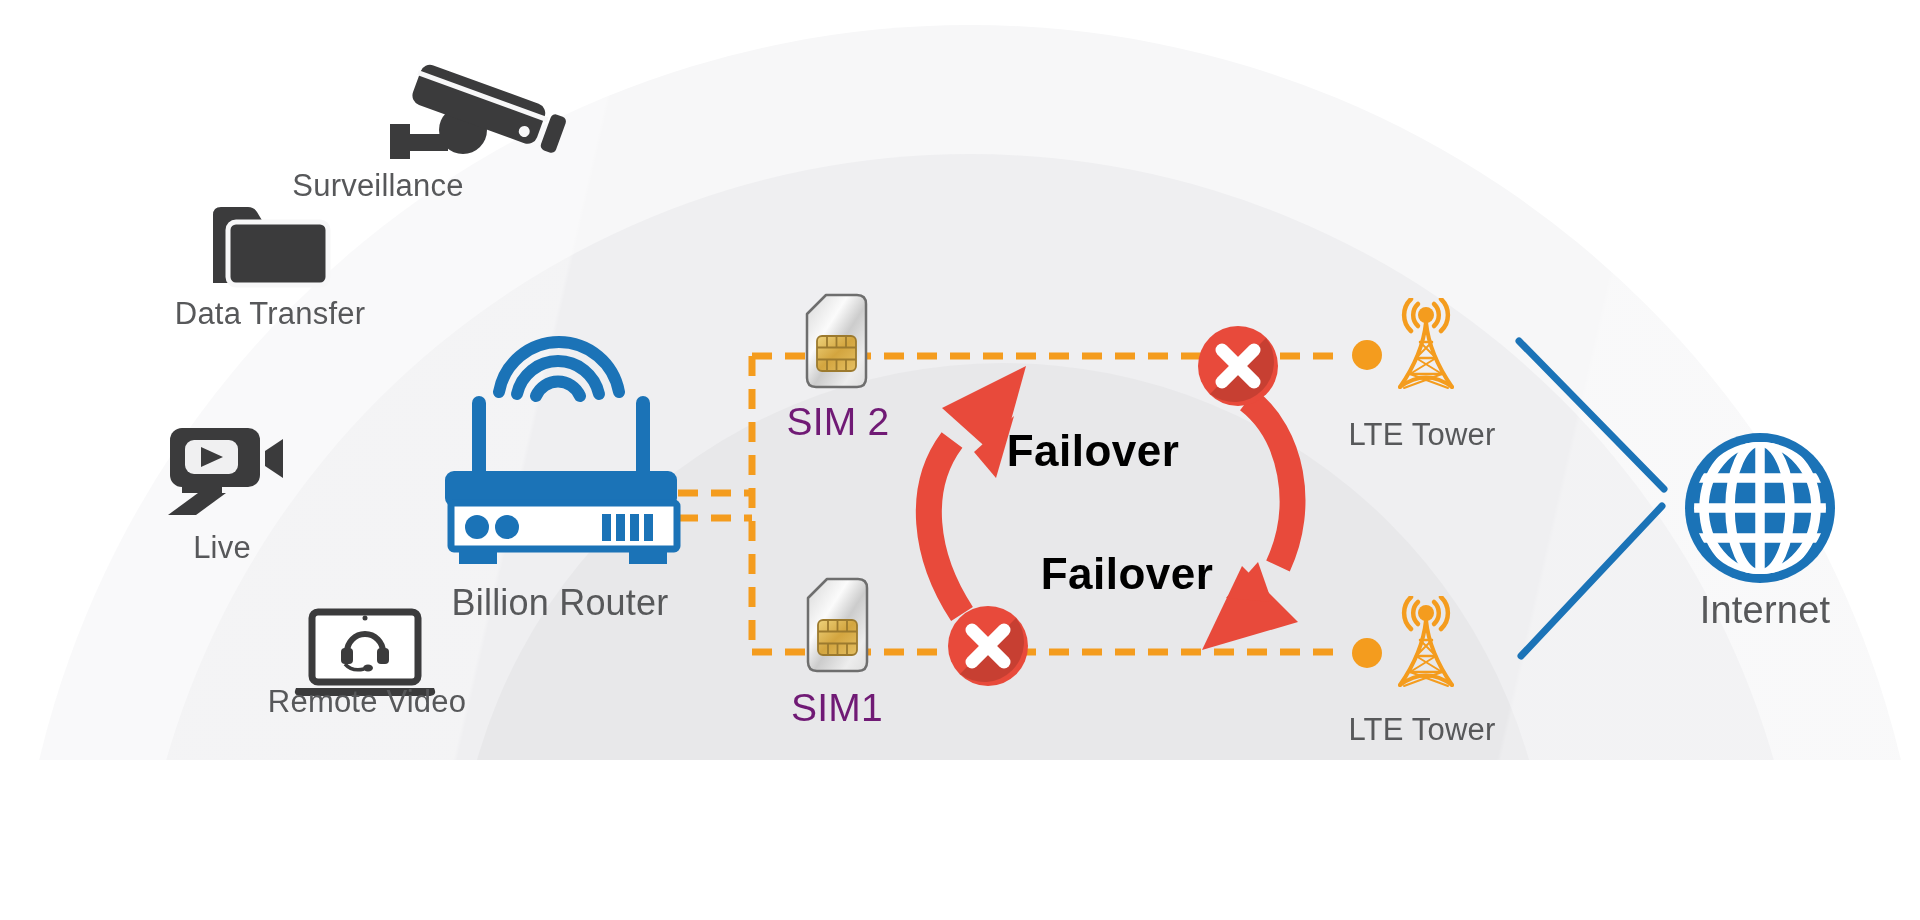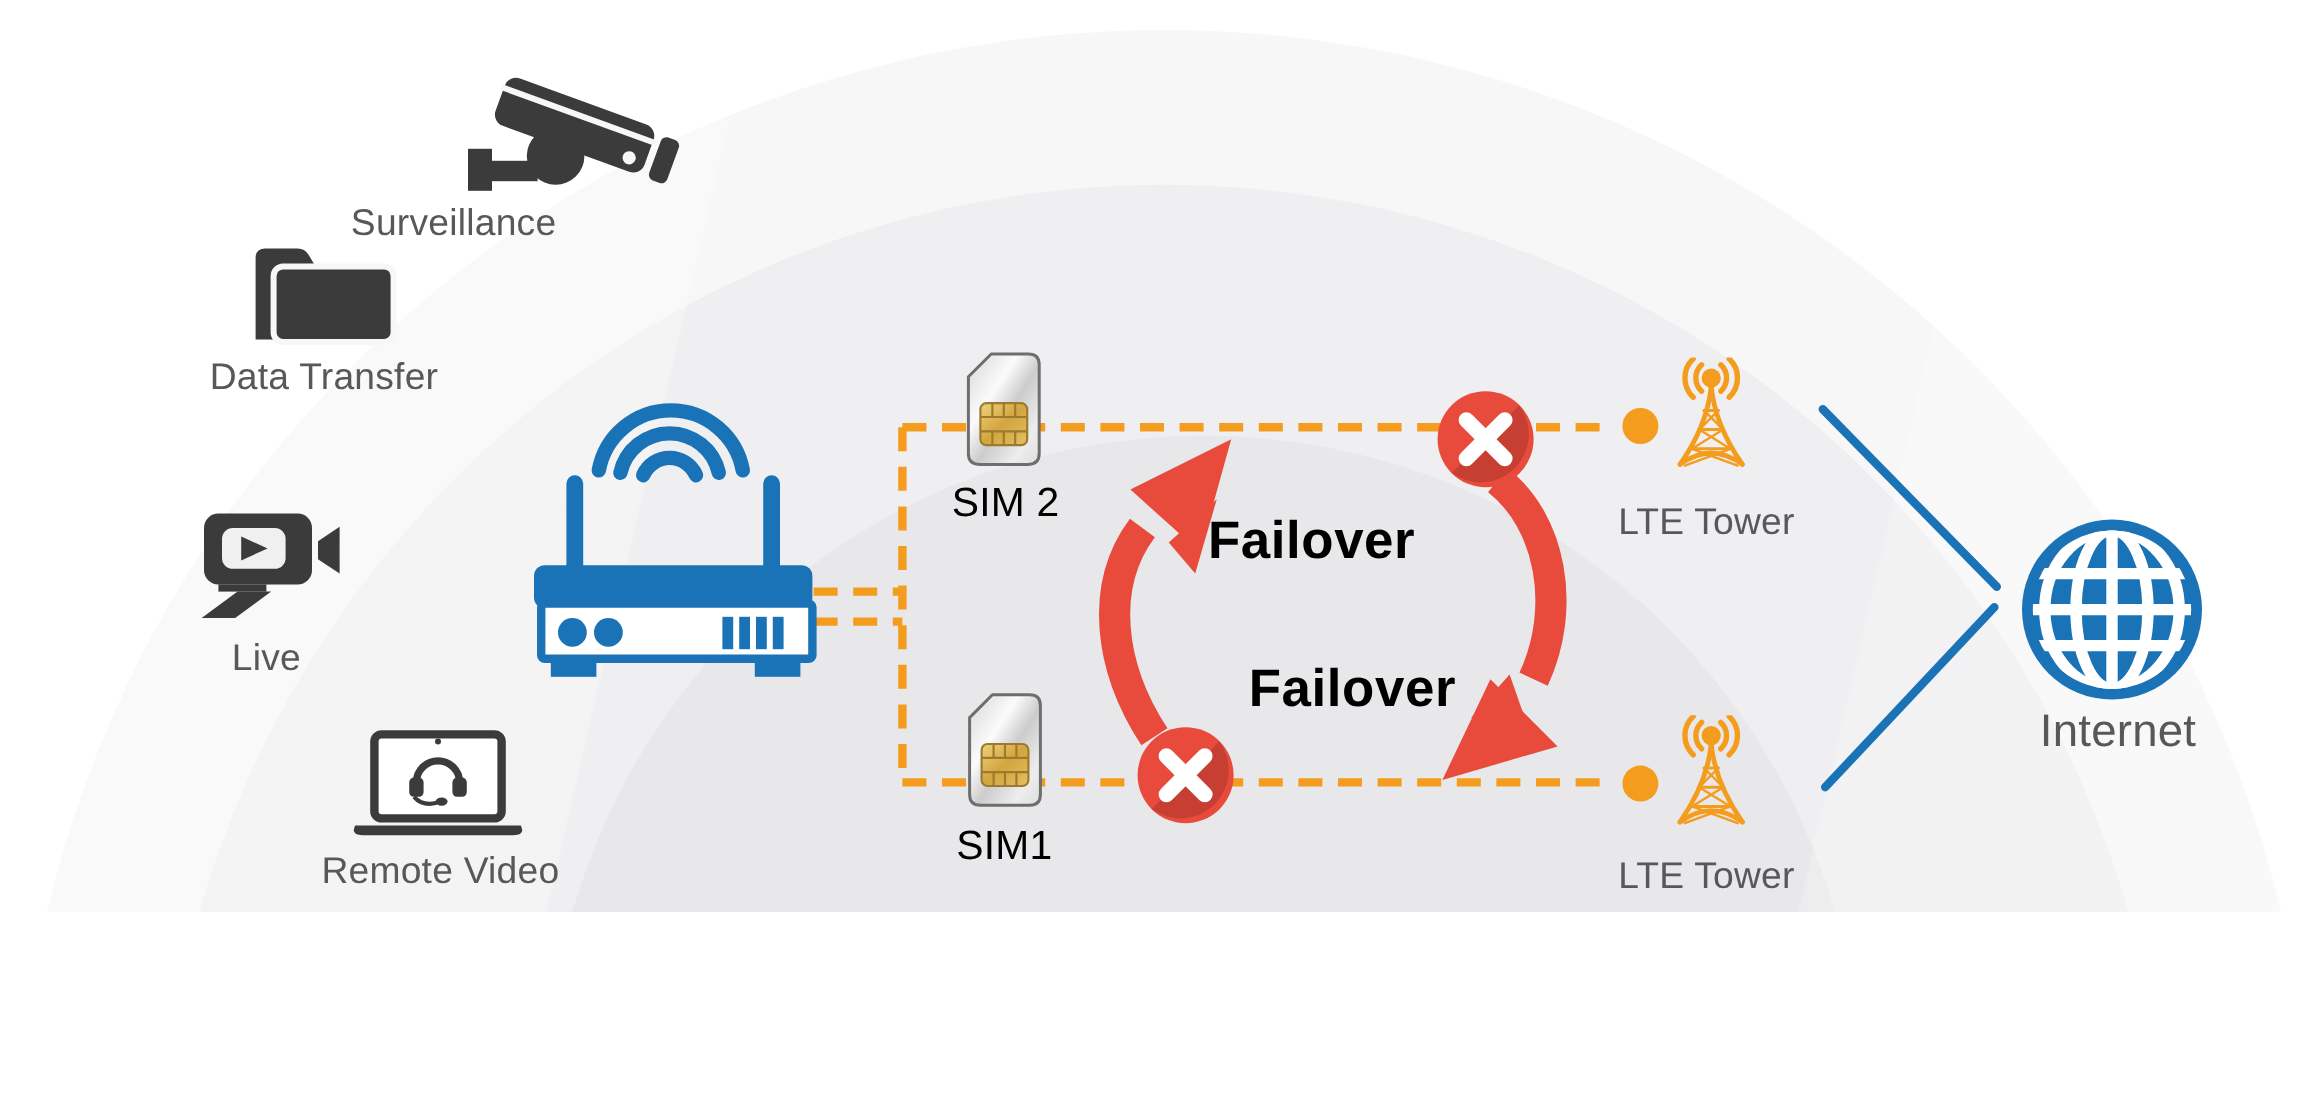--- a/index.html
+++ b/index.html
@@ -16,21 +16,21 @@
     background:
       linear-gradient(103deg, rgba(255,255,255,0.30) 0 30%, rgba(255,255,255,0) 30.2%),
       linear-gradient(283deg, rgba(255,255,255,0.22) 0 20%, rgba(255,255,255,0) 20.2%);
   }
   #diagram{position:absolute;inset:0;}
   .lbl{
     position:absolute;transform:translateX(-50%);
     color:#57585a;font-size:31px;white-space:nowrap;letter-spacing:0.2px;
   }
   .lbl-big{font-size:36px;}
-  .lbl-sim{font-size:34px;color:#000000;text-align:right;}
+  .lbl-sim{font-size:39px;color:#701a75;text-align:right;}
   .lbl-failover{
     color:#000000;font-weight:bold;font-size:44px;letter-spacing:0.5px;
   }
 </style>
 </head>
 <body>
 
 <div id="stage">
 
   <div id="circleA" class="bg-circle"></div>
@@ -199,21 +199,22 @@
         <path d="M345 664 Q352 672 364 669" stroke="#3B3B3C" stroke-width="3.5" fill="none"></path>
         <ellipse cx="368" cy="668" rx="5" ry="3.5"></ellipse>
       </g>
       <path d="M296 688 H434 Q438 696 428 696 H302 Q292 696 296 688 Z"></path>
     </g>
   </svg>
 
   <div class="lbl" style="left:378px;top:168px;">Surveillance</div>
   <div class="lbl" style="left:270px;top:296px;text-align:right;">Data Transfer</div>
   <div class="lbl" style="left:222px;top:530px;text-align:center;">Live</div>
-  <div class="lbl" style="left:367px;top:708px;">Remote Video</div>
+  <div class="lbl lbl-big" style="left:560px;top:582px;">Billion Router</div>
+  <div class="lbl" style="left:367px;top:684px;">Remote Video</div>
   <div class="lbl lbl-sim" style="left:838px;top:400px;">SIM 2</div>
   <div class="lbl lbl-sim" style="left:837px;top:686px;">SIM1</div>
   <div class="lbl lbl-failover" style="left:1093px;top:426px;">Failover</div>
   <div class="lbl lbl-failover" style="left:1127px;top:549px;">Failover</div>
   <div class="lbl" style="left:1422px;top:417px;">LTE Tower</div>
   <div class="lbl" style="left:1422px;top:712px;">LTE Tower</div>
   <div class="lbl lbl-big" style="left:1765px;top:589px;font-size:38px;">Internet</div>
 
 </div>
 

